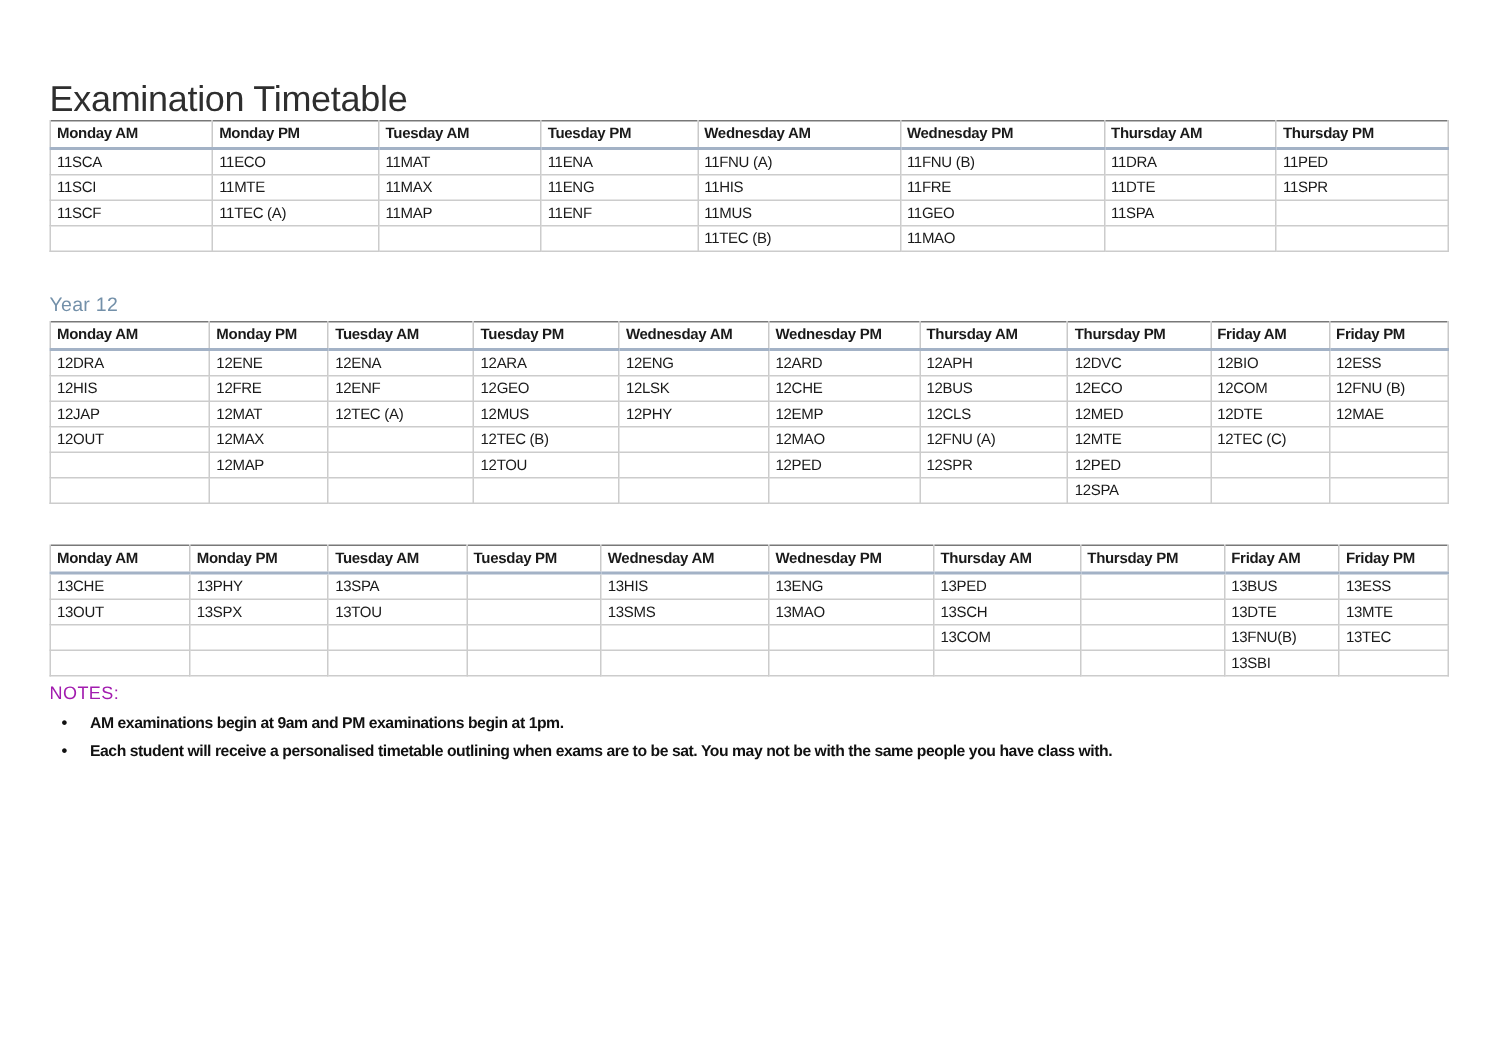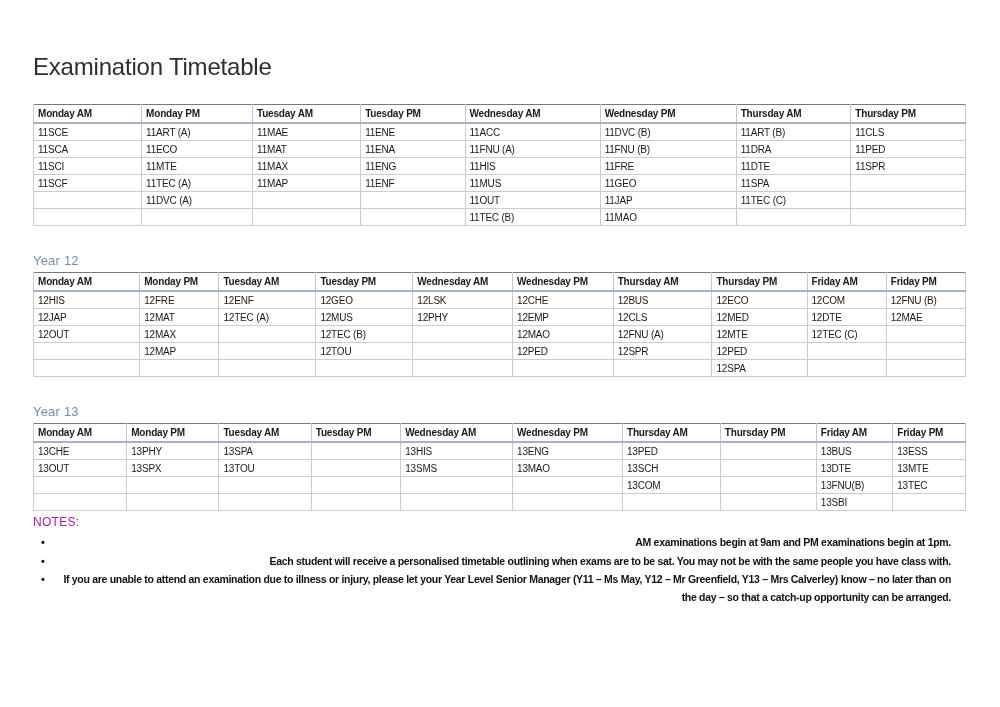--- a/index.html
+++ b/index.html
@@ -8,21 +8,21 @@
     width: 1000px;
     height: 707px;
     box-sizing: border-box;
     padding: 53px 33px 0 33px;
     background: #ffffff;
     font-family: "Liberation Sans", "DejaVu Sans", sans-serif;
     color: #1c1c1c;
     overflow: hidden;
   }
   h1.doc-title {
-    margin: 0 0 24px 0;
+    margin: 0 0 0 0;
     font-size: 24px;
     line-height: 27px;
     font-weight: 400;
     color: #2e2e2e;
     letter-spacing: -0.2px;
   }
   .year-block { margin: 0 0 27px 0; }
   .year-block.last { margin-bottom: 4px; }
   h2.year-heading {
     margin: 0 0 4px 0;
@@ -76,21 +76,20 @@
     font-size: 10.5px;
     font-weight: 700;
     line-height: 17.5px;
     letter-spacing: -0.3px;
     color: #111111;
   }
   ul.notes-list li {
     position: relative;
     padding-left: 27px;
     margin: 0 16px 1px 0;
-    text-align: right;
   }
   ul.notes-list li::before {
     content: "\2022";
     position: absolute;
     left: 8px;
     top: 0;
     font-size: 11px;
   }
 </style>
 </head>
@@ -119,30 +118,20 @@
             <th>Tuesday AM</th>
             <th>Tuesday PM</th>
             <th>Wednesday AM</th>
             <th>Wednesday PM</th>
             <th>Thursday AM</th>
             <th>Thursday PM</th>
           </tr>
         </thead>
         <tbody>
           <tr>
-            <td>11SCE</td>
-            <td>11ART (A)</td>
-            <td>11MAE</td>
-            <td>11ENE</td>
-            <td>11ACC</td>
-            <td>11DVC (B)</td>
-            <td>11ART (B)</td>
-            <td>11CLS</td>
-          </tr>
-          <tr>
             <td>11SCA</td>
             <td>11ECO</td>
             <td>11MAT</td>
             <td>11ENA</td>
             <td>11FNU (A)</td>
             <td>11FNU (B)</td>
             <td>11DRA</td>
             <td>11PED</td>
           </tr>
           <tr>
@@ -156,30 +145,20 @@
             <td>11SPR</td>
           </tr>
           <tr>
             <td>11SCF</td>
             <td>11TEC (A)</td>
             <td>11MAP</td>
             <td>11ENF</td>
             <td>11MUS</td>
             <td>11GEO</td>
             <td>11SPA</td>
-            <td></td>
-          </tr>
-          <tr>
-            <td></td>
-            <td>11DVC (A)</td>
-            <td></td>
-            <td></td>
-            <td>11OUT</td>
-            <td>11JAP</td>
-            <td>11TEC (C)</td>
             <td></td>
           </tr>
           <tr>
             <td></td>
             <td></td>
             <td></td>
             <td></td>
             <td>11TEC (B)</td>
             <td>11MAO</td>
             <td></td>
@@ -213,20 +192,32 @@
             <th>Wednesday AM</th>
             <th>Wednesday PM</th>
             <th>Thursday AM</th>
             <th>Thursday PM</th>
             <th>Friday AM</th>
             <th>Friday PM</th>
           </tr>
         </thead>
         <tbody>
           <tr>
+            <td>12DRA</td>
+            <td>12ENE</td>
+            <td>12ENA</td>
+            <td>12ARA</td>
+            <td>12ENG</td>
+            <td>12ARD</td>
+            <td>12APH</td>
+            <td>12DVC</td>
+            <td>12BIO</td>
+            <td>12ESS</td>
+          </tr>
+          <tr>
             <td>12HIS</td>
             <td>12FRE</td>
             <td>12ENF</td>
             <td>12GEO</td>
             <td>12LSK</td>
             <td>12CHE</td>
             <td>12BUS</td>
             <td>12ECO</td>
             <td>12COM</td>
             <td>12FNU (B)</td>
@@ -277,21 +268,20 @@
             <td></td>
             <td>12SPA</td>
             <td></td>
             <td></td>
           </tr>
         </tbody>
       </table>
   </section>
 
   <section class="year-block last">
-    <h2 class="year-heading">Year 13</h2>
     <table class="tt">
         <colgroup>
           <col style="width: 10%;">
           <col style="width: 9.9%;">
           <col style="width: 9.9%;">
           <col style="width: 9.6%;">
           <col style="width: 12%;">
           <col style="width: 11.8%;">
           <col style="width: 10.5%;">
           <col style="width: 10.3%;">
@@ -363,17 +353,16 @@
           </tr>
         </tbody>
       </table>
   </section>
 
   <section class="notes-block">
     <h2 class="notes-heading">NOTES:</h2>
     <ul class="notes-list">
       <li>AM examinations begin at 9am and PM examinations begin at 1pm.</li>
       <li>Each student will receive a personalised timetable outlining when exams are to be sat.  You may not be with the same people you have class with.</li>
-      <li>If you are unable to attend an examination due to illness or injury, please let your Year Level Senior Manager (Y11 – Ms May, Y12 – Mr Greenfield, Y13 – Mrs Calverley) know – no later than on the day – so that a catch-up opportunity can be arranged.</li>
     </ul>
   </section>
 
 </div>
 
 </body></html>

